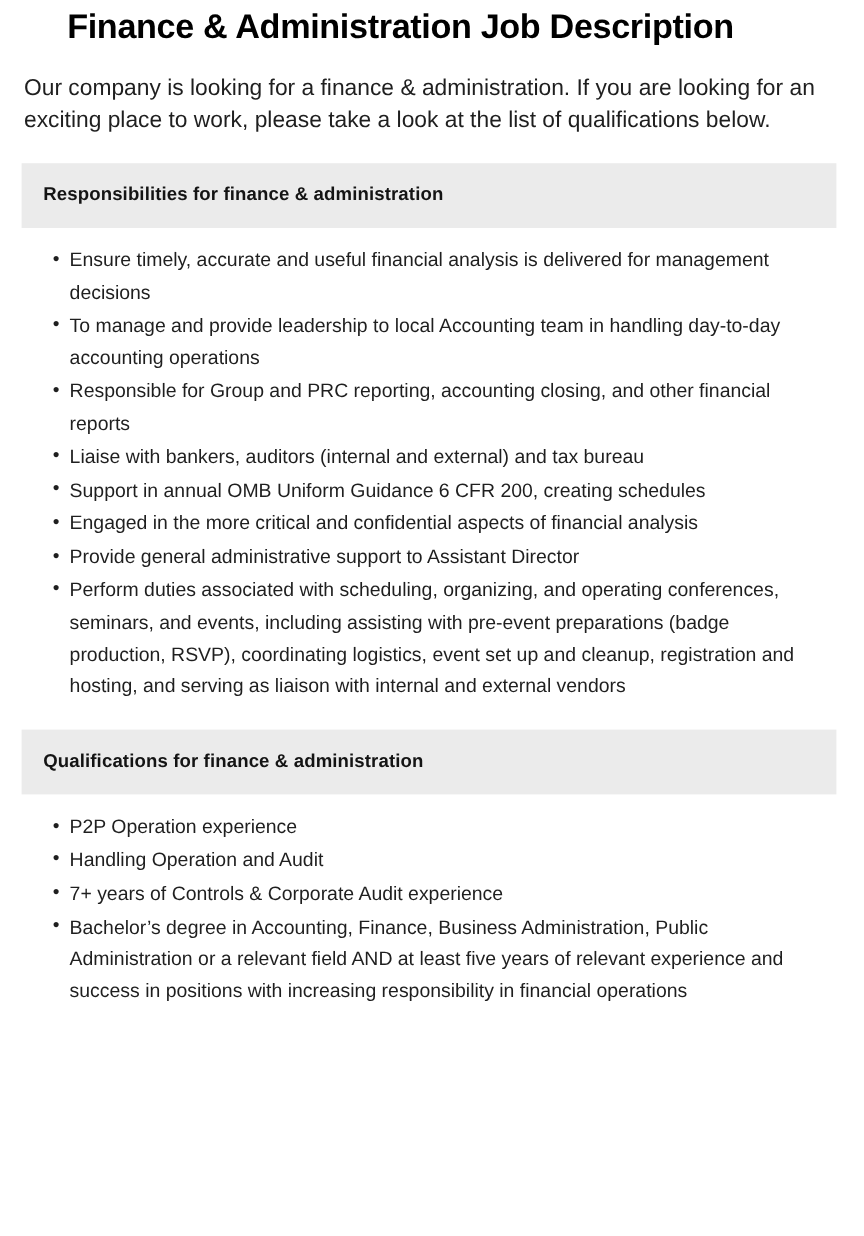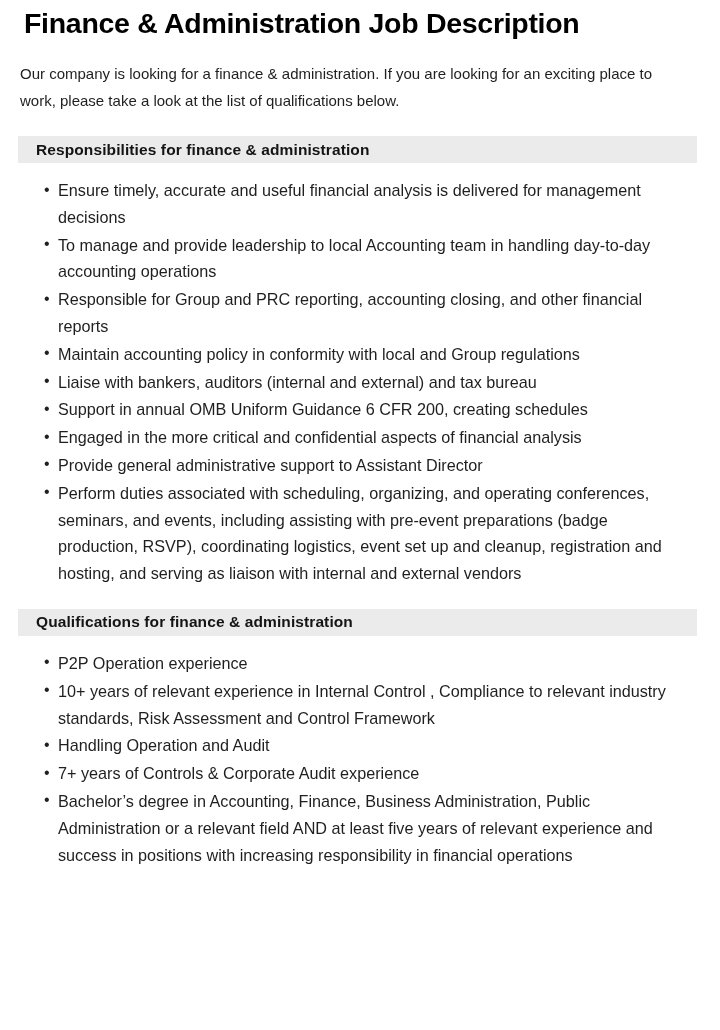--- a/index.html
+++ b/index.html
@@ -23,39 +23,39 @@
   }
 
   
   .doc-title {
     font-size: 28.5px;
     font-weight: 800;
     letter-spacing: -0.3px;
     line-height: 34px;
     color: #000000;
     margin: 0;
-    padding: 6px 20px 0 24px;
+    padding: 6px 20px 0 56px;
     white-space: nowrap;
   }
 
   
   .intro {
-    font-size: 15px;
+    font-size: 19px;
     line-height: 27px;
     color: #1f1f1f;
     margin: 0;
     padding: 20px 30px 0 20px;
     max-width: 672px;
   }
 
   
   .section-band {
     background: #ebebeb;
     margin: 22px 23px 0 18px;
-    height: 27px;
+    height: 54px;
     display: flex;
     align-items: center;
   }
   .section-band-title {
     font-size: 15.5px;
     font-weight: 700;
     color: #141414;
     padding-left: 18px;
     letter-spacing: 0.1px;
   }
@@ -101,33 +101,31 @@
   <p class="intro">Our company is looking for a finance &amp; administration. If you are looking for an exciting place to work, please take a look at the list of qualifications below.</p>
 
   <div class="section-band">
     <span class="section-band-title">Responsibilities for finance &amp; administration</span>
   </div>
 
   <ul class="bullets responsibilities-list">
     <li>Ensure timely, accurate and useful financial analysis is delivered for management decisions</li>
     <li>To manage and provide leadership to local Accounting team in handling day-to-day accounting operations</li>
     <li>Responsible for Group and PRC reporting, accounting closing, and other financial reports</li>
-    <li>Maintain accounting policy in conformity with local and Group regulations</li>
     <li>Liaise with bankers, auditors (internal and external) and tax bureau</li>
     <li>Support in annual OMB Uniform Guidance 6 CFR 200, creating schedules</li>
     <li>Engaged in the more critical and confidential aspects of financial analysis</li>
     <li>Provide general administrative support to Assistant Director</li>
     <li>Perform duties associated with scheduling, organizing, and operating conferences, seminars, and events, including assisting with pre-event preparations (badge production, RSVP), coordinating logistics, event set up and cleanup, registration and hosting, and serving as liaison with internal and external vendors</li>
   </ul>
 
   <div class="section-band">
     <span class="section-band-title">Qualifications for finance &amp; administration</span>
   </div>
 
   <ul class="bullets qualifications-list">
     <li>P2P Operation experience</li>
-    <li>10+ years of relevant experience in Internal Control , Compliance to relevant industry standards, Risk Assessment and Control Framework</li>
     <li>Handling Operation and Audit</li>
     <li>7+ years of Controls &amp; Corporate Audit experience</li>
     <li>Bachelor’s degree in Accounting, Finance, Business Administration, Public Administration or a relevant field AND at least five years of relevant experience and success in positions with increasing responsibility in financial operations</li>
   </ul>
 
 </div>
 
 </body></html>

